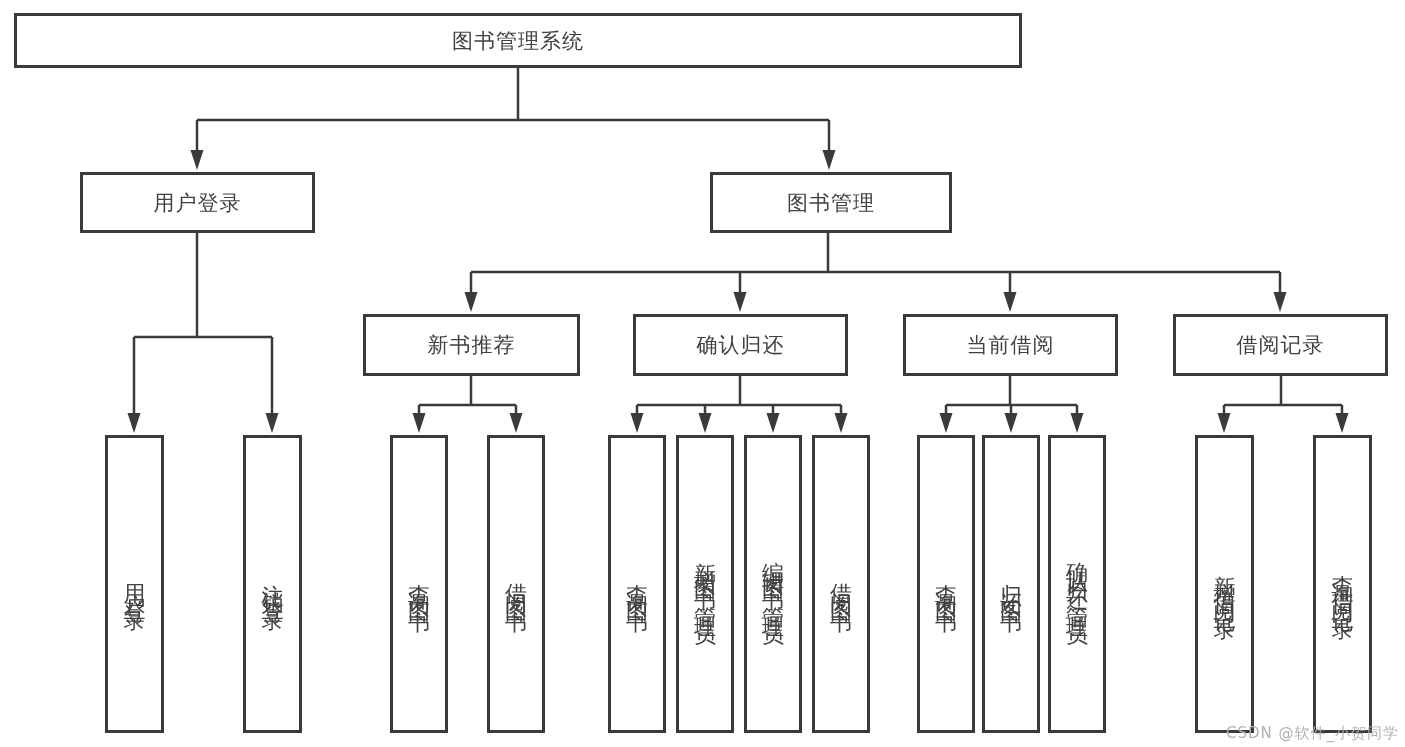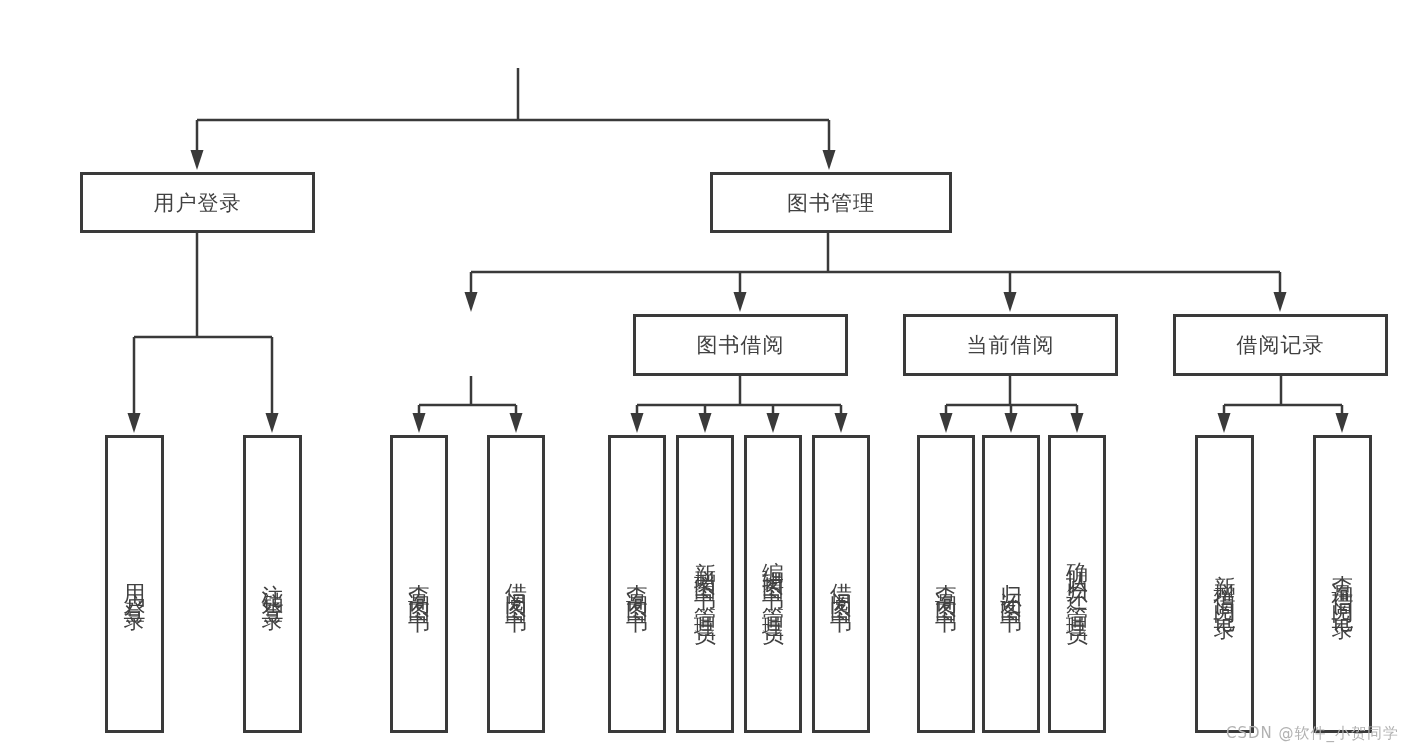--- a/index.html
+++ b/index.html
@@ -153,30 +153,36 @@
 
       <polygon points="939.5,413 952.5,413 946,433"></polygon>
       <polygon points="1004.5,413 1017.5,413 1011,433"></polygon>
       <polygon points="1070.5,413 1083.5,413 1077,433"></polygon>
 
       <polygon points="1217.5,413 1230.5,413 1224,433"></polygon>
       <polygon points="1335.5,413 1348.5,413 1342,433"></polygon>
     </g>
   </svg>
 
+  <div class="box h-box root-box">
+    <span>图书管理系统</span>
+  </div>
 
   <div class="box h-box l2-login">
     <span>用户登录</span>
   </div>
   <div class="box h-box l2-manage">
     <span>图书管理</span>
   </div>
 
+  <div class="box h-box l3 l3-new">
+    <span>新书推荐</span>
+  </div>
   <div class="box h-box l3 l3-borrow">
-    <span>图书借阅</span>
+    <span>确认归还</span>
   </div>
   <div class="box h-box l3 l3-current">
     <span>当前借阅</span>
   </div>
   <div class="box h-box l3 l3-records">
     <span>借阅记录</span>
   </div>
 
   <div class="box leaf leaf-1">
     <span>用户登录</span>

